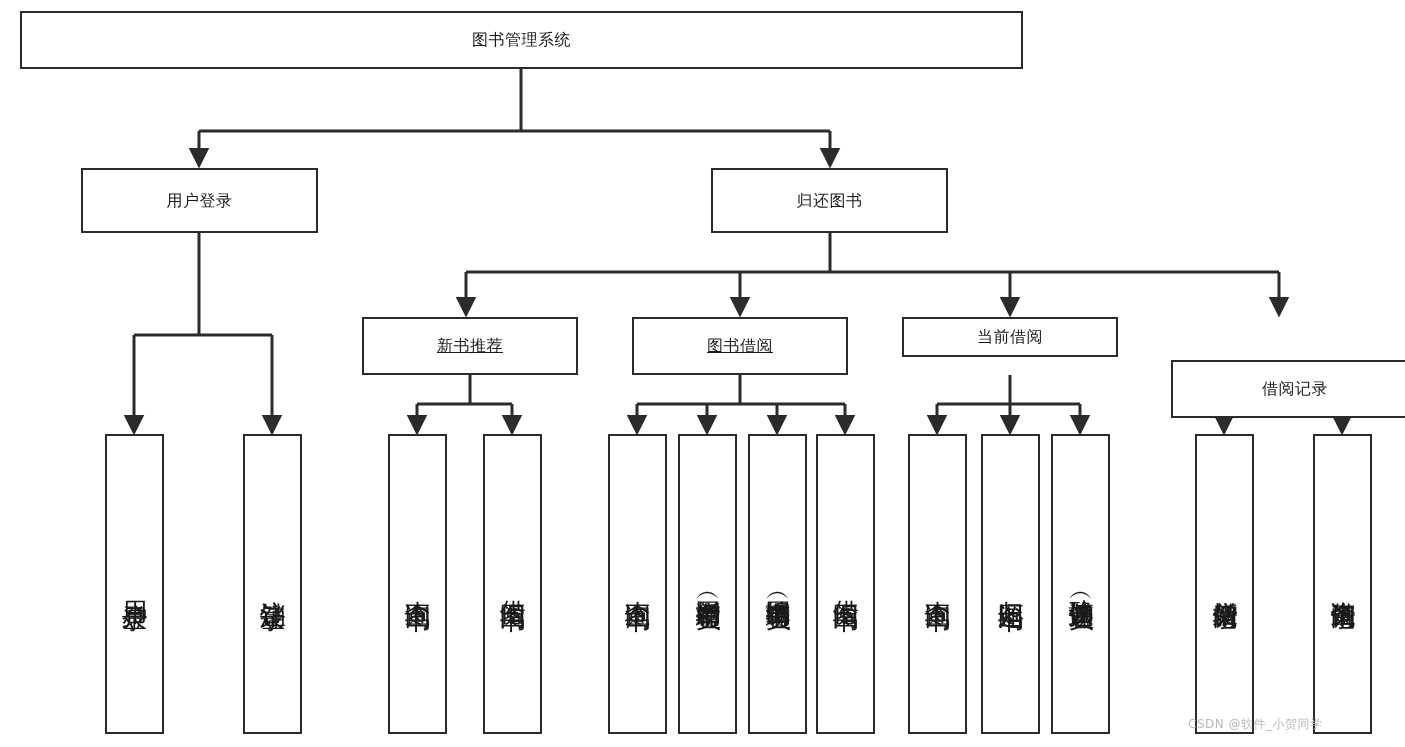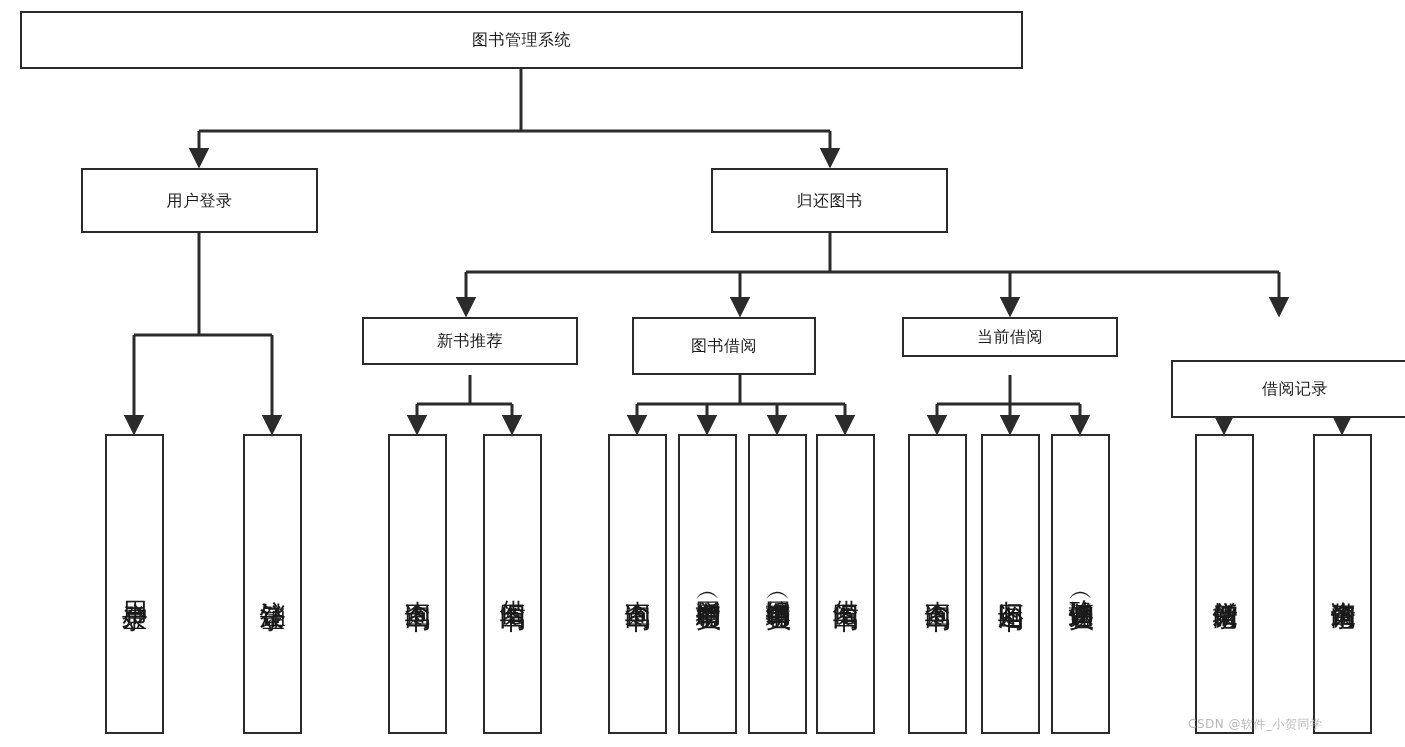--- a/index.html
+++ b/index.html
@@ -137,24 +137,24 @@
     <span class="node-label">图书管理系统</span>
   </div>
 
   <div class="node h" style="left:81px; top:168px; width:237px; height:65px;">
     <span class="node-label">用户登录</span>
   </div>
   <div class="node h" style="left:711px; top:168px; width:237px; height:65px;">
     <span class="node-label">归还图书</span>
   </div>
 
-  <div class="node h" style="left:362px; top:317px; width:216px; height:48px;">
+  <div class="node h" style="left:362px; top:317px; width:216px; height:58px;text-decoration:underline;">
     <span class="node-label">新书推荐</span>
   </div>
-  <div class="node h" style="left:632px; top:317px; width:184px; height:58px;">
+  <div class="node h" style="left:632px; top:317px; width:216px; height:58px;text-decoration:underline;">
     <span class="node-label">图书借阅</span>
   </div>
   <div class="node h" style="left:902px; top:317px; width:216px; height:40px;">
     <span class="node-label">当前借阅</span>
   </div>
   <div class="node h" style="left:1171px; top:317px; width:248px; height:58px;margin-top:43px;">
     <span class="node-label">借阅记录</span>
   </div>
 
   <div class="node v" style="left:105px; top:434px; width:59px; height:300px;">

